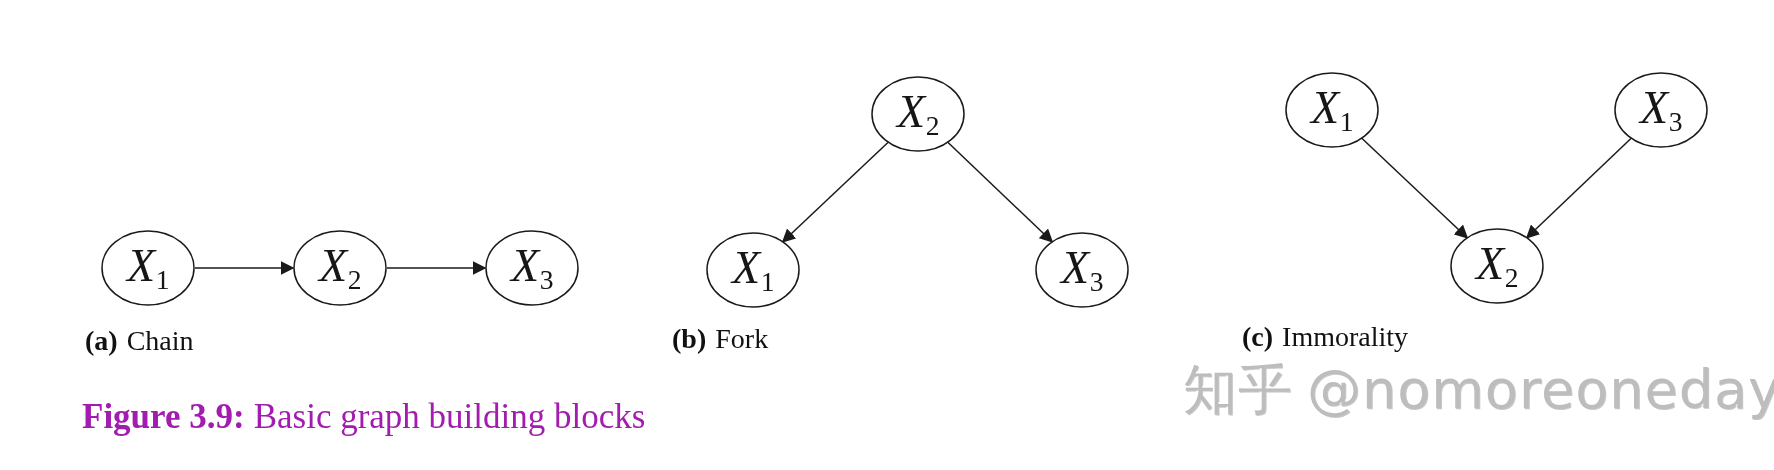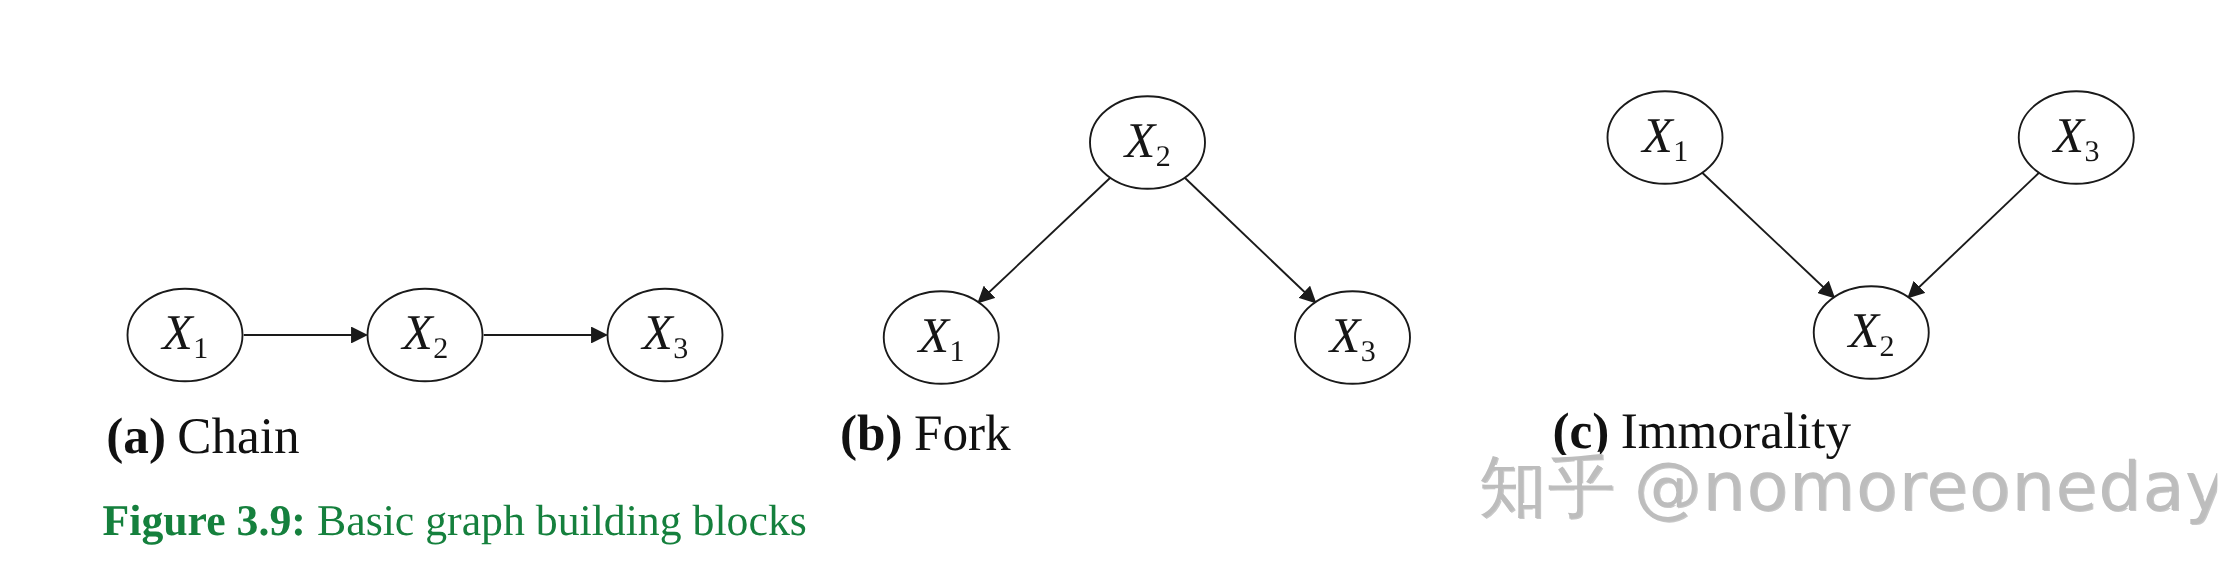--- a/index.html
+++ b/index.html
@@ -10,49 +10,49 @@
     background: #ffffff;
     font-family: "Liberation Serif", "DejaVu Serif", serif;
     overflow: hidden;
   }
   svg.diagram { position: absolute; left: 0; top: 0; display: block; }
 
   .node-label {
     position: absolute;
     transform: translate(-50%, -54%);
     font-style: italic;
-    font-size: 40px;
+    font-size: 46px;
     color: #161616;
     white-space: nowrap;
     line-height: 1;
   }
   .node-label sub {
     font-style: normal;
     font-size: 0.60em;
     vertical-align: baseline;
     position: relative;
     top: 0.28em;
     left: 0.02em;
   }
 
   .panel-caption {
     position: absolute;
-    font-size: 41px;
+    font-size: 28px;
     color: #111111;
     line-height: 1.1;
     white-space: nowrap;
   }
   .panel-caption .cap-label { font-weight: bold; margin-right: 9px; }
 
   .fig-caption {
     position: absolute;
     left: 82px;
     top: 398px;
     font-size: 35px;
-    color: #15803d;
+    color: #a21caf;
     line-height: 1.1;
     white-space: nowrap;
   }
   .fig-caption .cap-label { font-weight: bold; margin-right: 9px; }
 
   .watermark {
     position: absolute;
     left: 1183px;
     top: 360px;
     font-family: "DejaVu Sans", "Liberation Sans", sans-serif;

